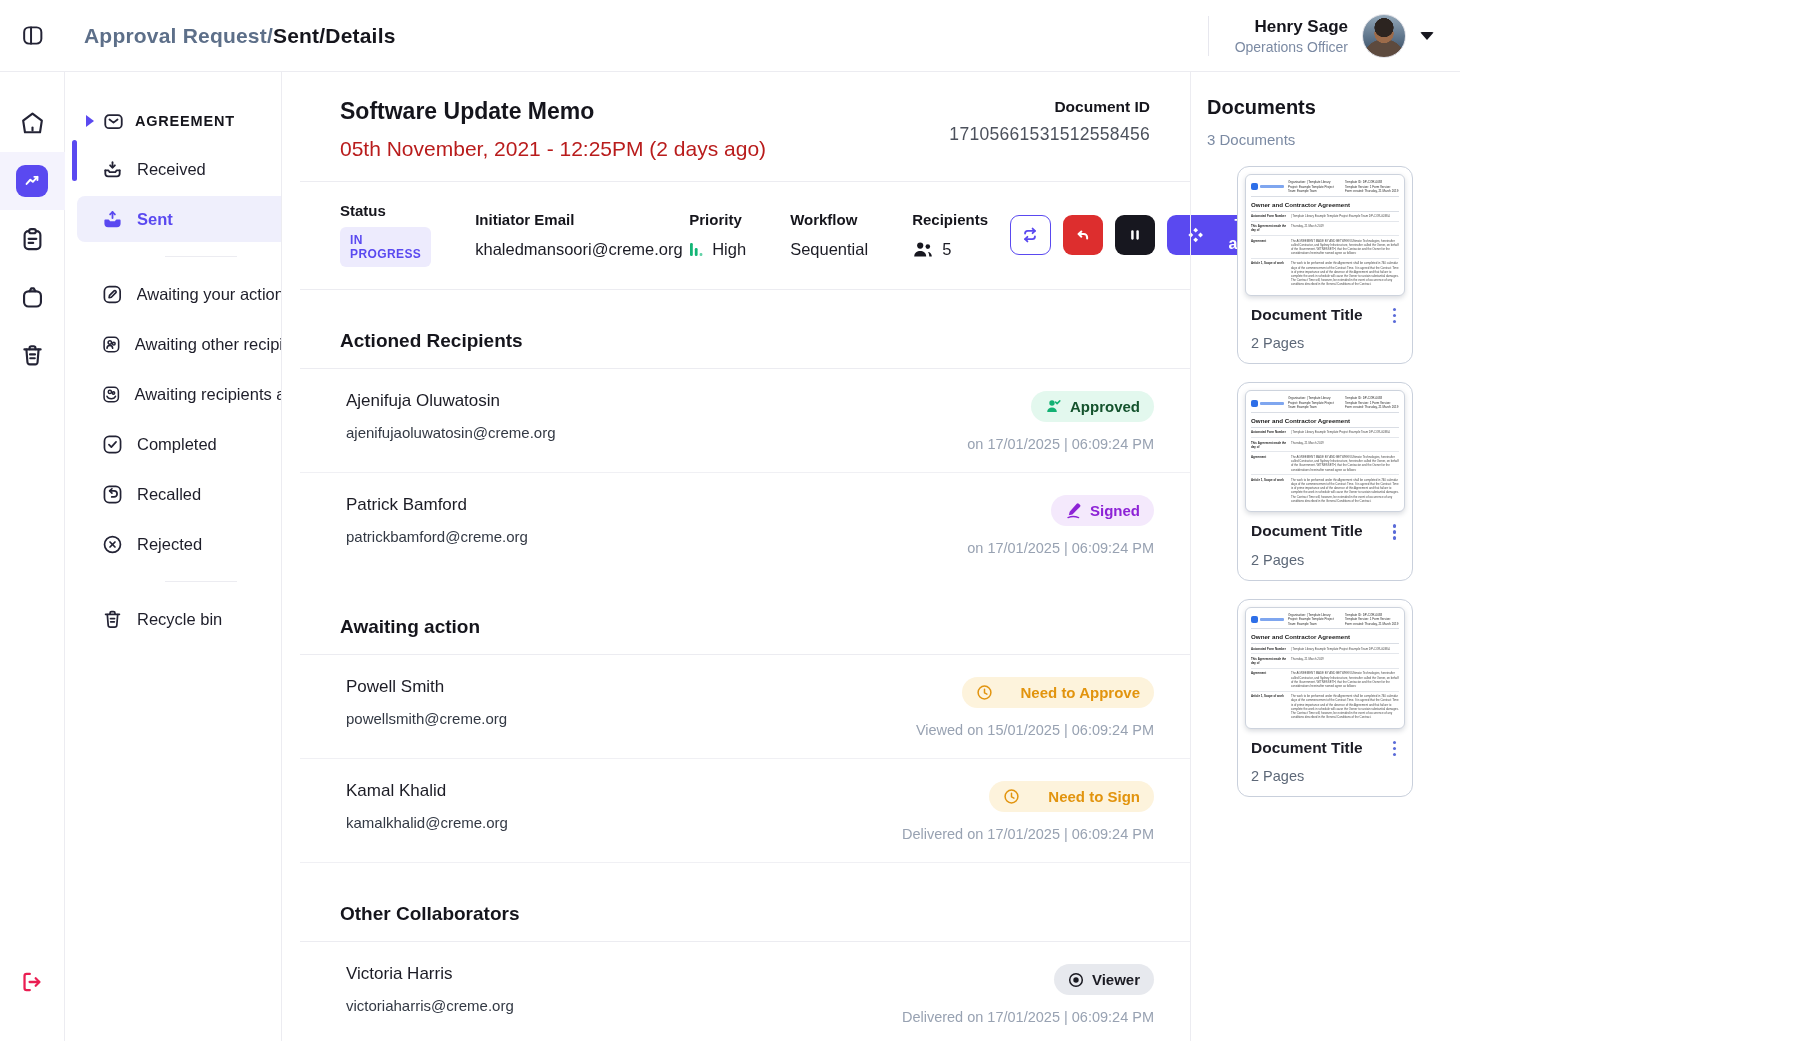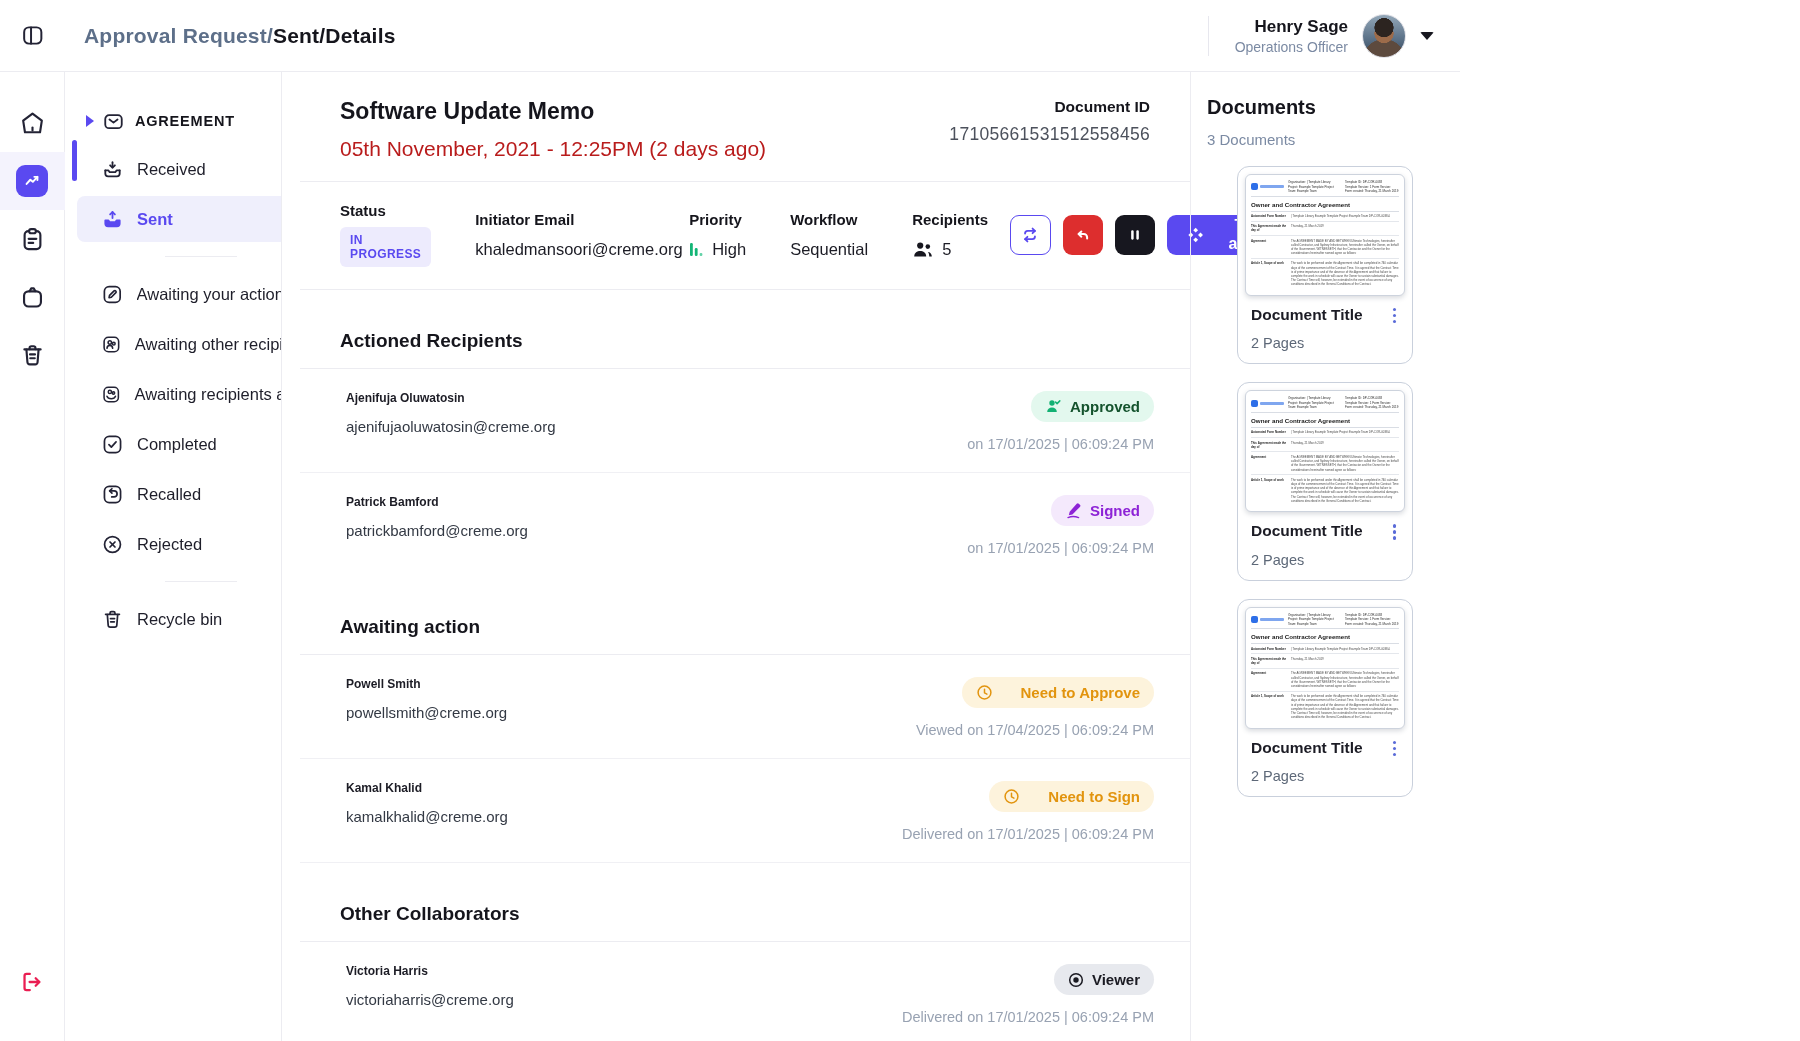--- a/index.html
+++ b/index.html
@@ -74,21 +74,21 @@
   .kebab { display:flex; flex-direction:column; gap:4px; }
   .kebab i { width:4px; height:4px; border-radius:50%; background:#17171f; }
 
   .section { margin-top:30px; }
   .sec-head { font-size:19px; font-weight:700; color:#15151c; padding:10px 0 16px 40px; border-bottom:1px solid #ececf1; }
   .rows { }
   .rrow { display:flex; padding:22px 36px 20px 46px; }
   .rrow + .rrow { border-top:1px solid #f0f0f4; }
   .rrow.divider-after { border-bottom:1px solid #f0f0f4; }
   .r-left { }
-  .r-name { font-size:12px; font-weight:700; color:#1c1c25; }
+  .r-name { font-size:17px; font-weight:400; color:#1c1c25; }
   .r-email { font-size:15px; color:#333944; margin-top:13px; }
   .r-right { margin-left:auto; text-align:right; }
   .r-badge { display:inline-flex; align-items:center; gap:8px; font-size:15px; font-weight:600; border-radius:16px; padding:7px 14px; }
   .b-approved { background:#e3f8ee; color:#14532d; }
   .b-signed { background:#f4e9fc; color:#8d23d6; }
   .b-need { background:#fdf3dc; color:#e2940e;gap:28px; }
   .b-viewer { background:#e7e9ee; color:#1a1a22; }
   .r-time { font-size:14.5px; color:#98a2b2; margin-top:14px; }
 
   
@@ -446,21 +446,21 @@
               <div class="r-email">powellsmith@creme.org</div>
             </div>
             <div class="r-right">
               <span class="r-badge b-need">
                 <svg width="17" height="17" viewBox="0 0 17 17" fill="none" stroke="#e2940e" stroke-width="1.5" stroke-linecap="round" stroke-linejoin="round">
                   <circle cx="8.5" cy="8.5" r="6.4"></circle>
                     <polyline points="8.5,5.2 8.5,8.8 10.9,10.1"></polyline>
                 </svg>
                 <span>Need to Approve</span>
               </span>
-              <div class="r-time">Viewed on 17/04/2025 | 06:09:24 PM</div>
+              <div class="r-time">Viewed on 15/01/2025 | 06:09:24 PM</div>
             </div>
           </div>
           <div class="rrow divider-after">
             <div class="r-left">
               <div class="r-name">Kamal Khalid</div>
               <div class="r-email">kamalkhalid@creme.org</div>
             </div>
             <div class="r-right">
               <span class="r-badge b-need">
                 <svg width="17" height="17" viewBox="0 0 17 17" fill="none" stroke="#e2940e" stroke-width="1.5" stroke-linecap="round" stroke-linejoin="round">

